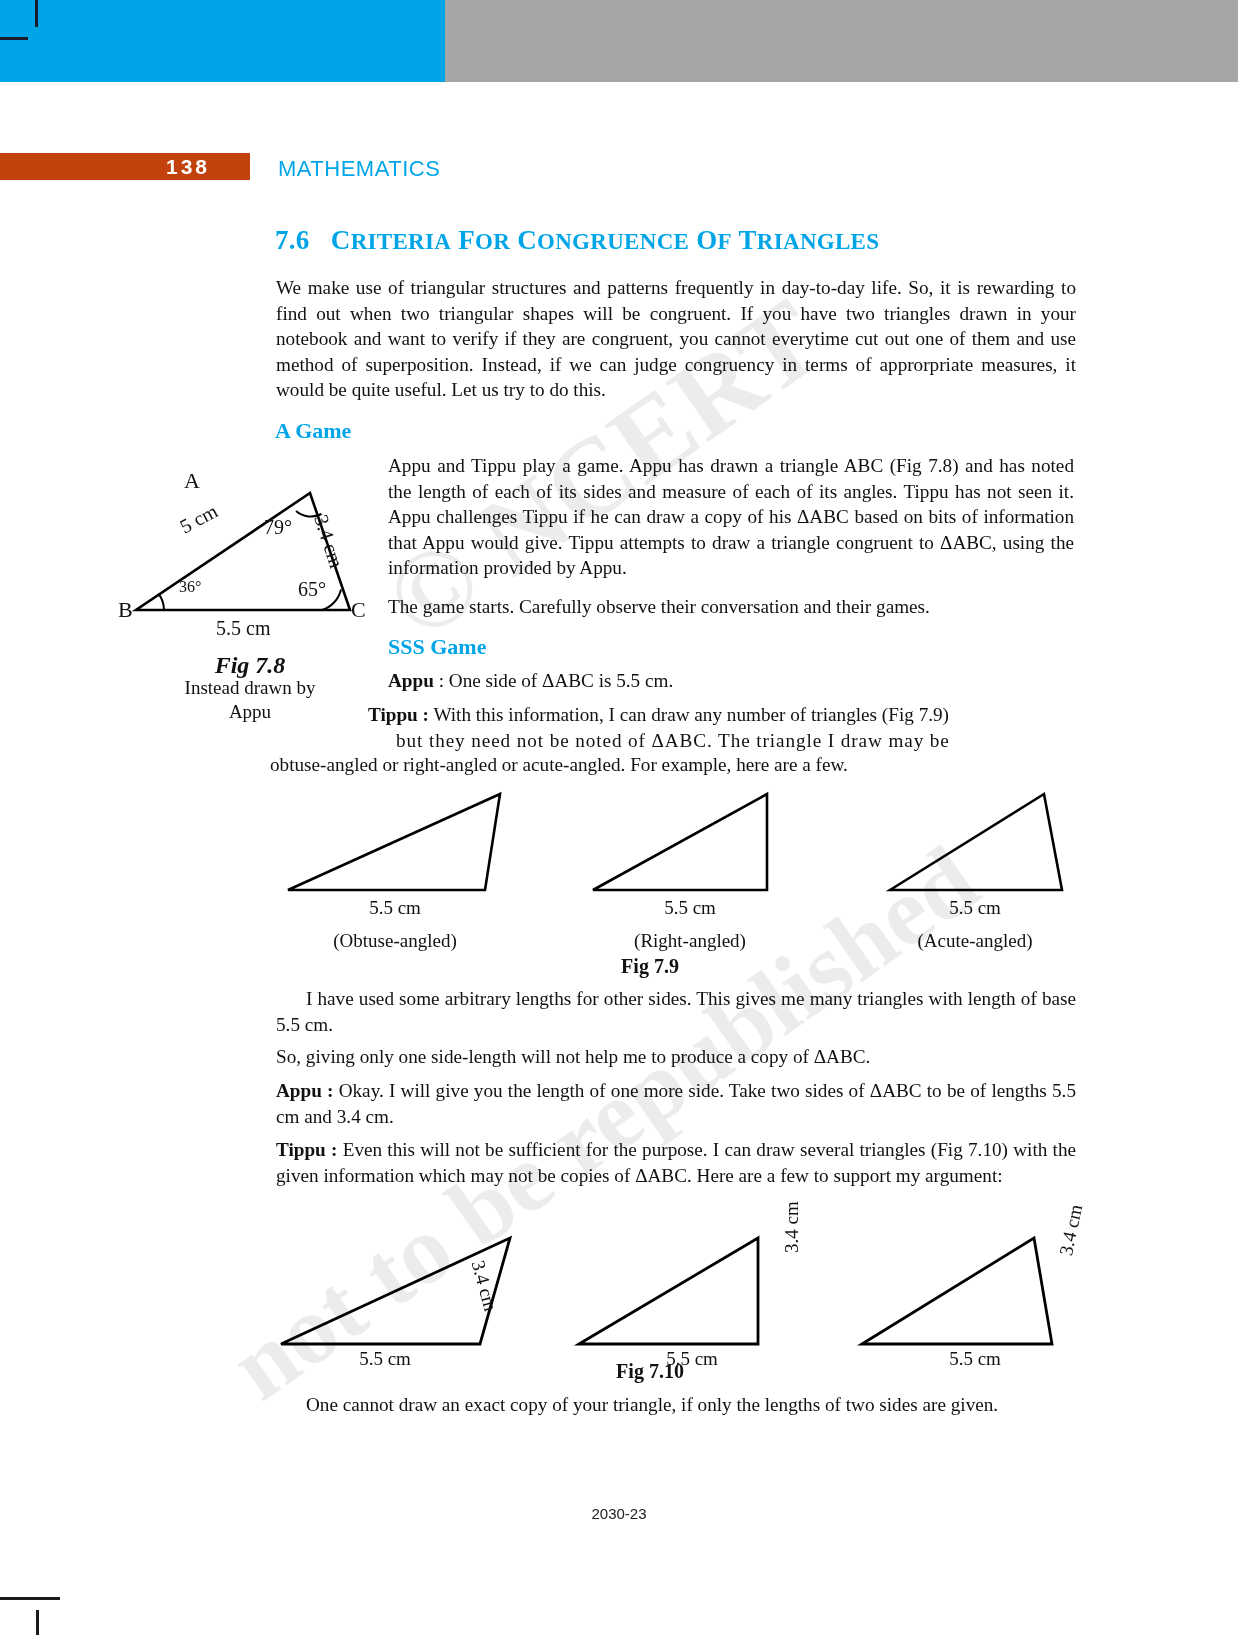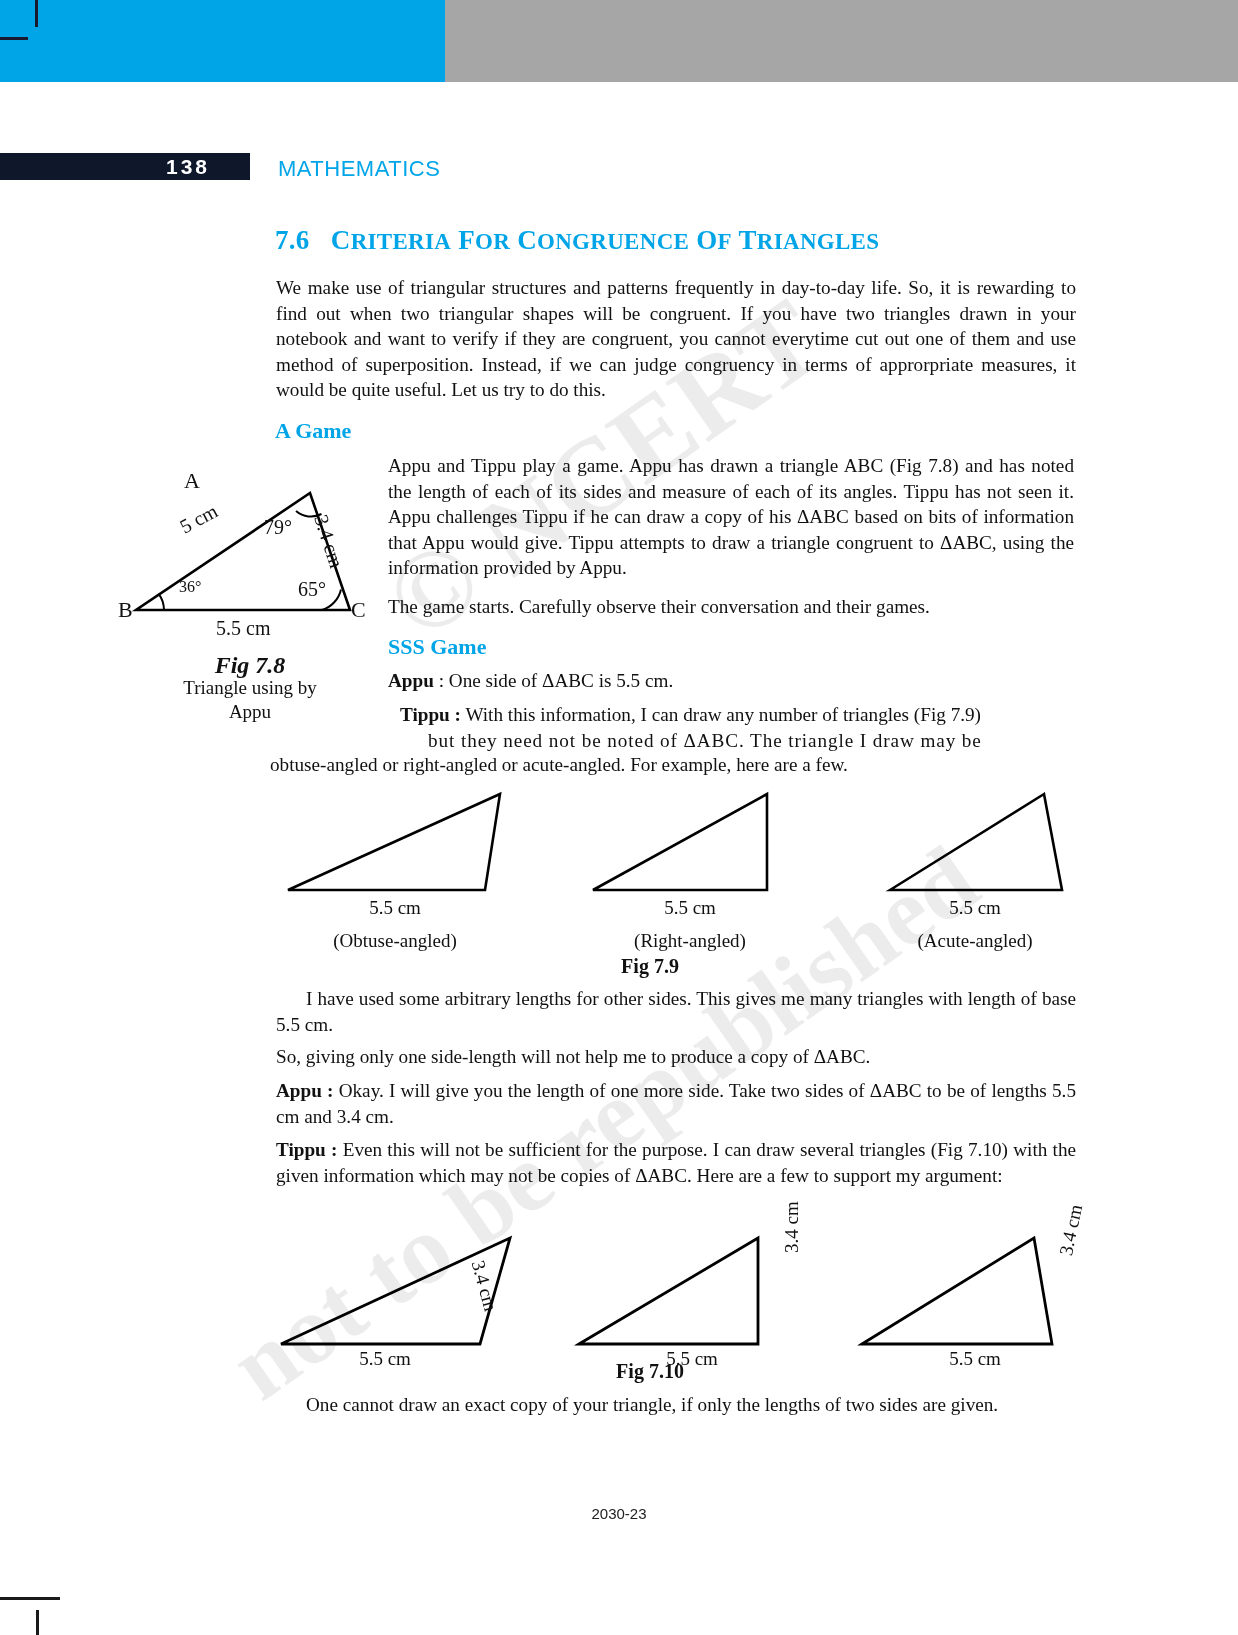--- a/index.html
+++ b/index.html
@@ -10,21 +10,21 @@
   .page{position:absolute;inset:0;}
   .top-band-blue{position:absolute;left:0;top:0;width:445px;height:82px;background:#00a5e8;}
   .top-band-gray{position:absolute;left:445px;top:0;width:793px;height:82px;background:#a6a6a6;}
   .cropmark{position:absolute;background:#1a1a2e;}
   .cm-tl-v{left:35px;top:0px;width:3px;height:27px;}
   .cm-tl-h{left:0px;top:37px;width:28px;height:3px;}
   .cm-bl-h{left:0px;top:1597px;width:60px;height:3px;background:#1a1a1a;}
   .cm-bl-v{left:36px;top:1610px;width:3px;height:25px;background:#1a1a1a;}
 
   
-  .runhead{position:absolute;left:0px;top:153px;width:250px;height:27px;background:#0f172a;}
+  .runhead{position:absolute;left:0px;top:153px;width:250px;height:27px;background:#c2410c;}
   .runhead-num{
     position:absolute;left:0;top:0;width:250px;height:27px;
     display:flex;align-items:center;justify-content:flex-end;
     padding-right:40px;box-sizing:border-box;
     color:#ffffff;font-family:"Liberation Sans",sans-serif;font-weight:bold;
     font-size:21px;letter-spacing:3px;
   }
   .runhead-label{
     position:absolute;left:278px;top:156px;
     color:#00a5e8;font-family:"Liberation Sans",sans-serif;
@@ -64,21 +64,21 @@
   }
   .agame{left:275px;top:418px;}
   .sssgame{left:388px;top:634px;}
 
   .para-appu-intro{left:388px;top:453px;width:686px;}
   .para-gamestarts{left:388px;top:594px;width:686px;}
 
   .dlg{position:absolute;font-family:"Liberation Serif",serif;font-size:19.2px;line-height:26px;color:#111;}
   .dlg b{font-weight:bold;}
   .d1{left:388px;top:668px;width:686px;}
-  .d2{left:400px;top:702px;width:686px;text-align:justify;}
+  .d2{left:368px;top:702px;width:686px;text-align:justify;}
   .d2 .ln2{display:block;text-align:justify;}
   .d3{left:270px;top:752px;width:806px;}
 
   .p-arb{left:276px;top:986px;width:800px;text-indent:30px;}
   .p-so{left:276px;top:1044px;width:800px;}
   .p-appu2{left:276px;top:1078px;width:800px;}
   .p-tippu2{left:276px;top:1137px;width:800px;}
   .p-final{left:276px;top:1392px;width:800px;text-indent:30px;}
 
   
@@ -173,21 +173,21 @@
     <div class="tri-label" style="left:264px;top:516px;font-size:20px;">79°</div>
     <div class="tri-label" style="left:179px;top:578px;font-size:16px;">36°</div>
     <div class="tri-label" style="left:298px;top:578px;font-size:20px;">65°</div>
 
     <div class="tri-label" style="left:176px;top:518px;font-size:20px;transform:rotate(-28deg);transform-origin:left top;">5 cm</div>
     <div class="tri-label" style="left:331px;top:512px;font-size:20px;transform:rotate(72deg);transform-origin:left top;">3.4 cm</div>
     <div class="tri-label" style="left:216px;top:617px;font-size:20px;">5.5 cm</div>
 
     <div class="figcap fig78-cap">Fig  7.8</div>
     <div class="figcap fig78-sub">
-      <div>Triangle using by</div>
+      <div>Instead drawn by</div>
       <div>Appu</div>
     </div>
 
     <svg width="240" height="110" viewBox="0 0 240 110" style="left:282px;top:788px;">
       <polygon class="ln" points="6,102 218,6 203,102" stroke-width="2.6" stroke-linejoin="miter"></polygon>
     </svg>
     <div class="tri-label" style="left:295px;top:897px;width:200px;">5.5 cm</div>
     <div class="tri-label" style="left:250px;top:930px;width:290px;">(Obtuse-angled)</div>
 
     <svg width="200" height="110" viewBox="0 0 200 110" style="left:587px;top:788px;">

